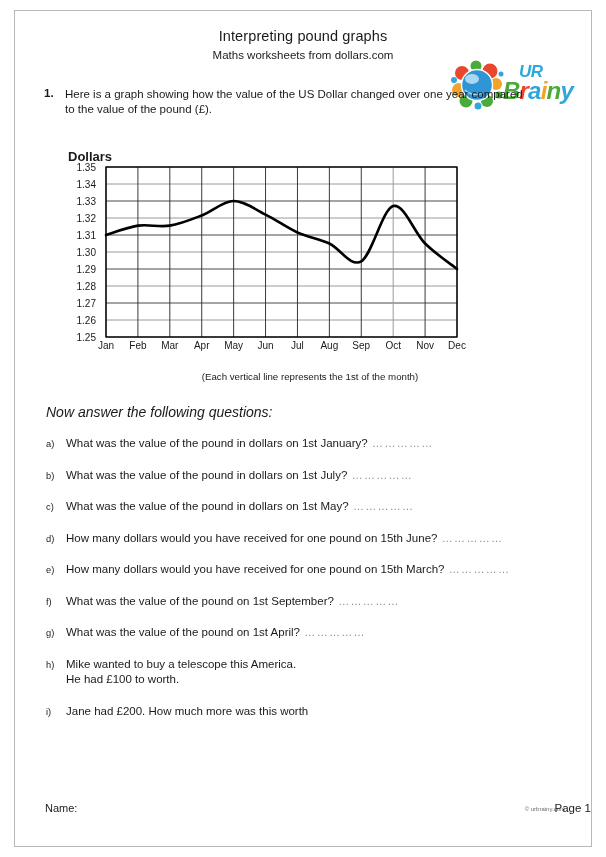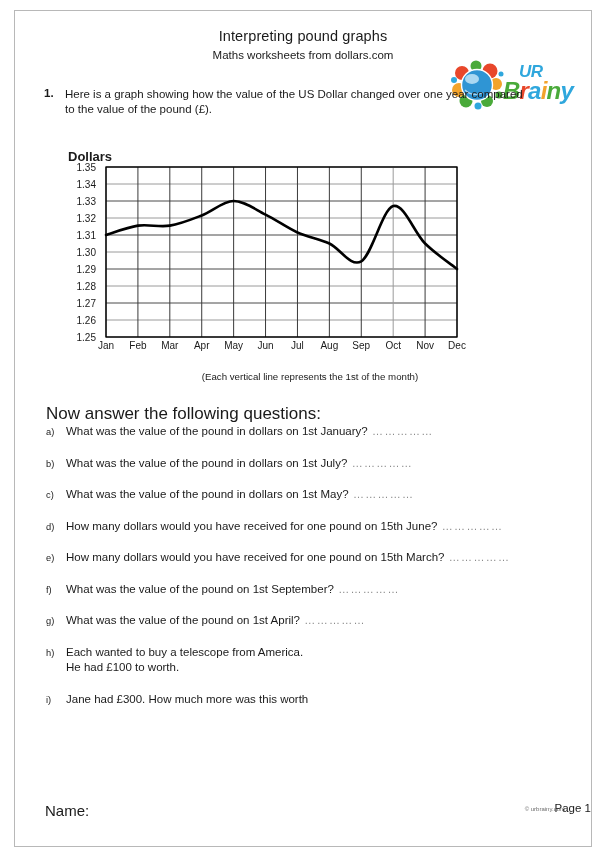--- a/index.html
+++ b/index.html
@@ -104,22 +104,23 @@
     font-size: 9.7px;
     padding-left: 14px;
   }
 
   
   .questions {
     position: absolute;
     left: 31px; top: 393px; width: 510px;
   }
   .intro {
-    font-size: 17px;
-    margin-bottom: 0;
+    font-size: 14px;
+    margin-bottom: 16px;
+    font-style: italic;
   }
   .qrow {
     position: relative;
     padding-left: 20px;
     font-size: 11.5px;
     line-height: 15.5px;
     margin-bottom: 16px;
   }
   .qlet {
     position: absolute; left: 0; top: 1px;
@@ -131,21 +132,21 @@
     font-size: 11px;
   }
   .qline { display: block; }
 
   
   .footer {
     position: absolute;
     left: 0; bottom: 28px; width: 100%;
     height: 16px;
   }
-  .f-name { position: absolute; left: 30px; top: 0; font-size: 15px; }
+  .f-name { position: absolute; left: 30px; top: 0; font-size: 11px; }
   .f-page { position: absolute; left: 0; width: 100%; top: 0; text-align: right; font-size: 11.5px; }
   .f-copy { position: absolute; right: 26px; top: 4px; font-size: 6px; color: #6d6d6d; }
 </style>
 </head>
 <body>
 
 <div class="page">
 
   <div class="header">
     <div class="title-block">
@@ -272,26 +273,26 @@
         <div class="qrow">
           <span class="qlet">f)</span>
           <span class="qline">What was the value of the pound on 1st September?<span class="dots">  ……………</span></span>
         </div>
         <div class="qrow">
           <span class="qlet">g)</span>
           <span class="qline">What was the value of the pound on 1st April?<span class="dots">  ……………</span></span>
         </div>
         <div class="qrow">
           <span class="qlet">h)</span>
-          <span class="qline">Each wanted to buy a telescope from America.</span>
+          <span class="qline">Mike wanted to buy a telescope this America.</span>
           <span class="qline">He had £100 to worth.</span>
         </div>
         <div class="qrow">
           <span class="qlet">i)</span>
-          <span class="qline">Jane had £300. How much more was this worth</span>
+          <span class="qline">Jane had £200. How much more was this worth</span>
         </div>
       </div>
   </div>
 
   <div class="footer">
     <div class="f-name">Name:</div>
     <div class="f-page">Page 1</div>
     <div class="f-copy">© urbrainy.com</div>
   </div>
 

